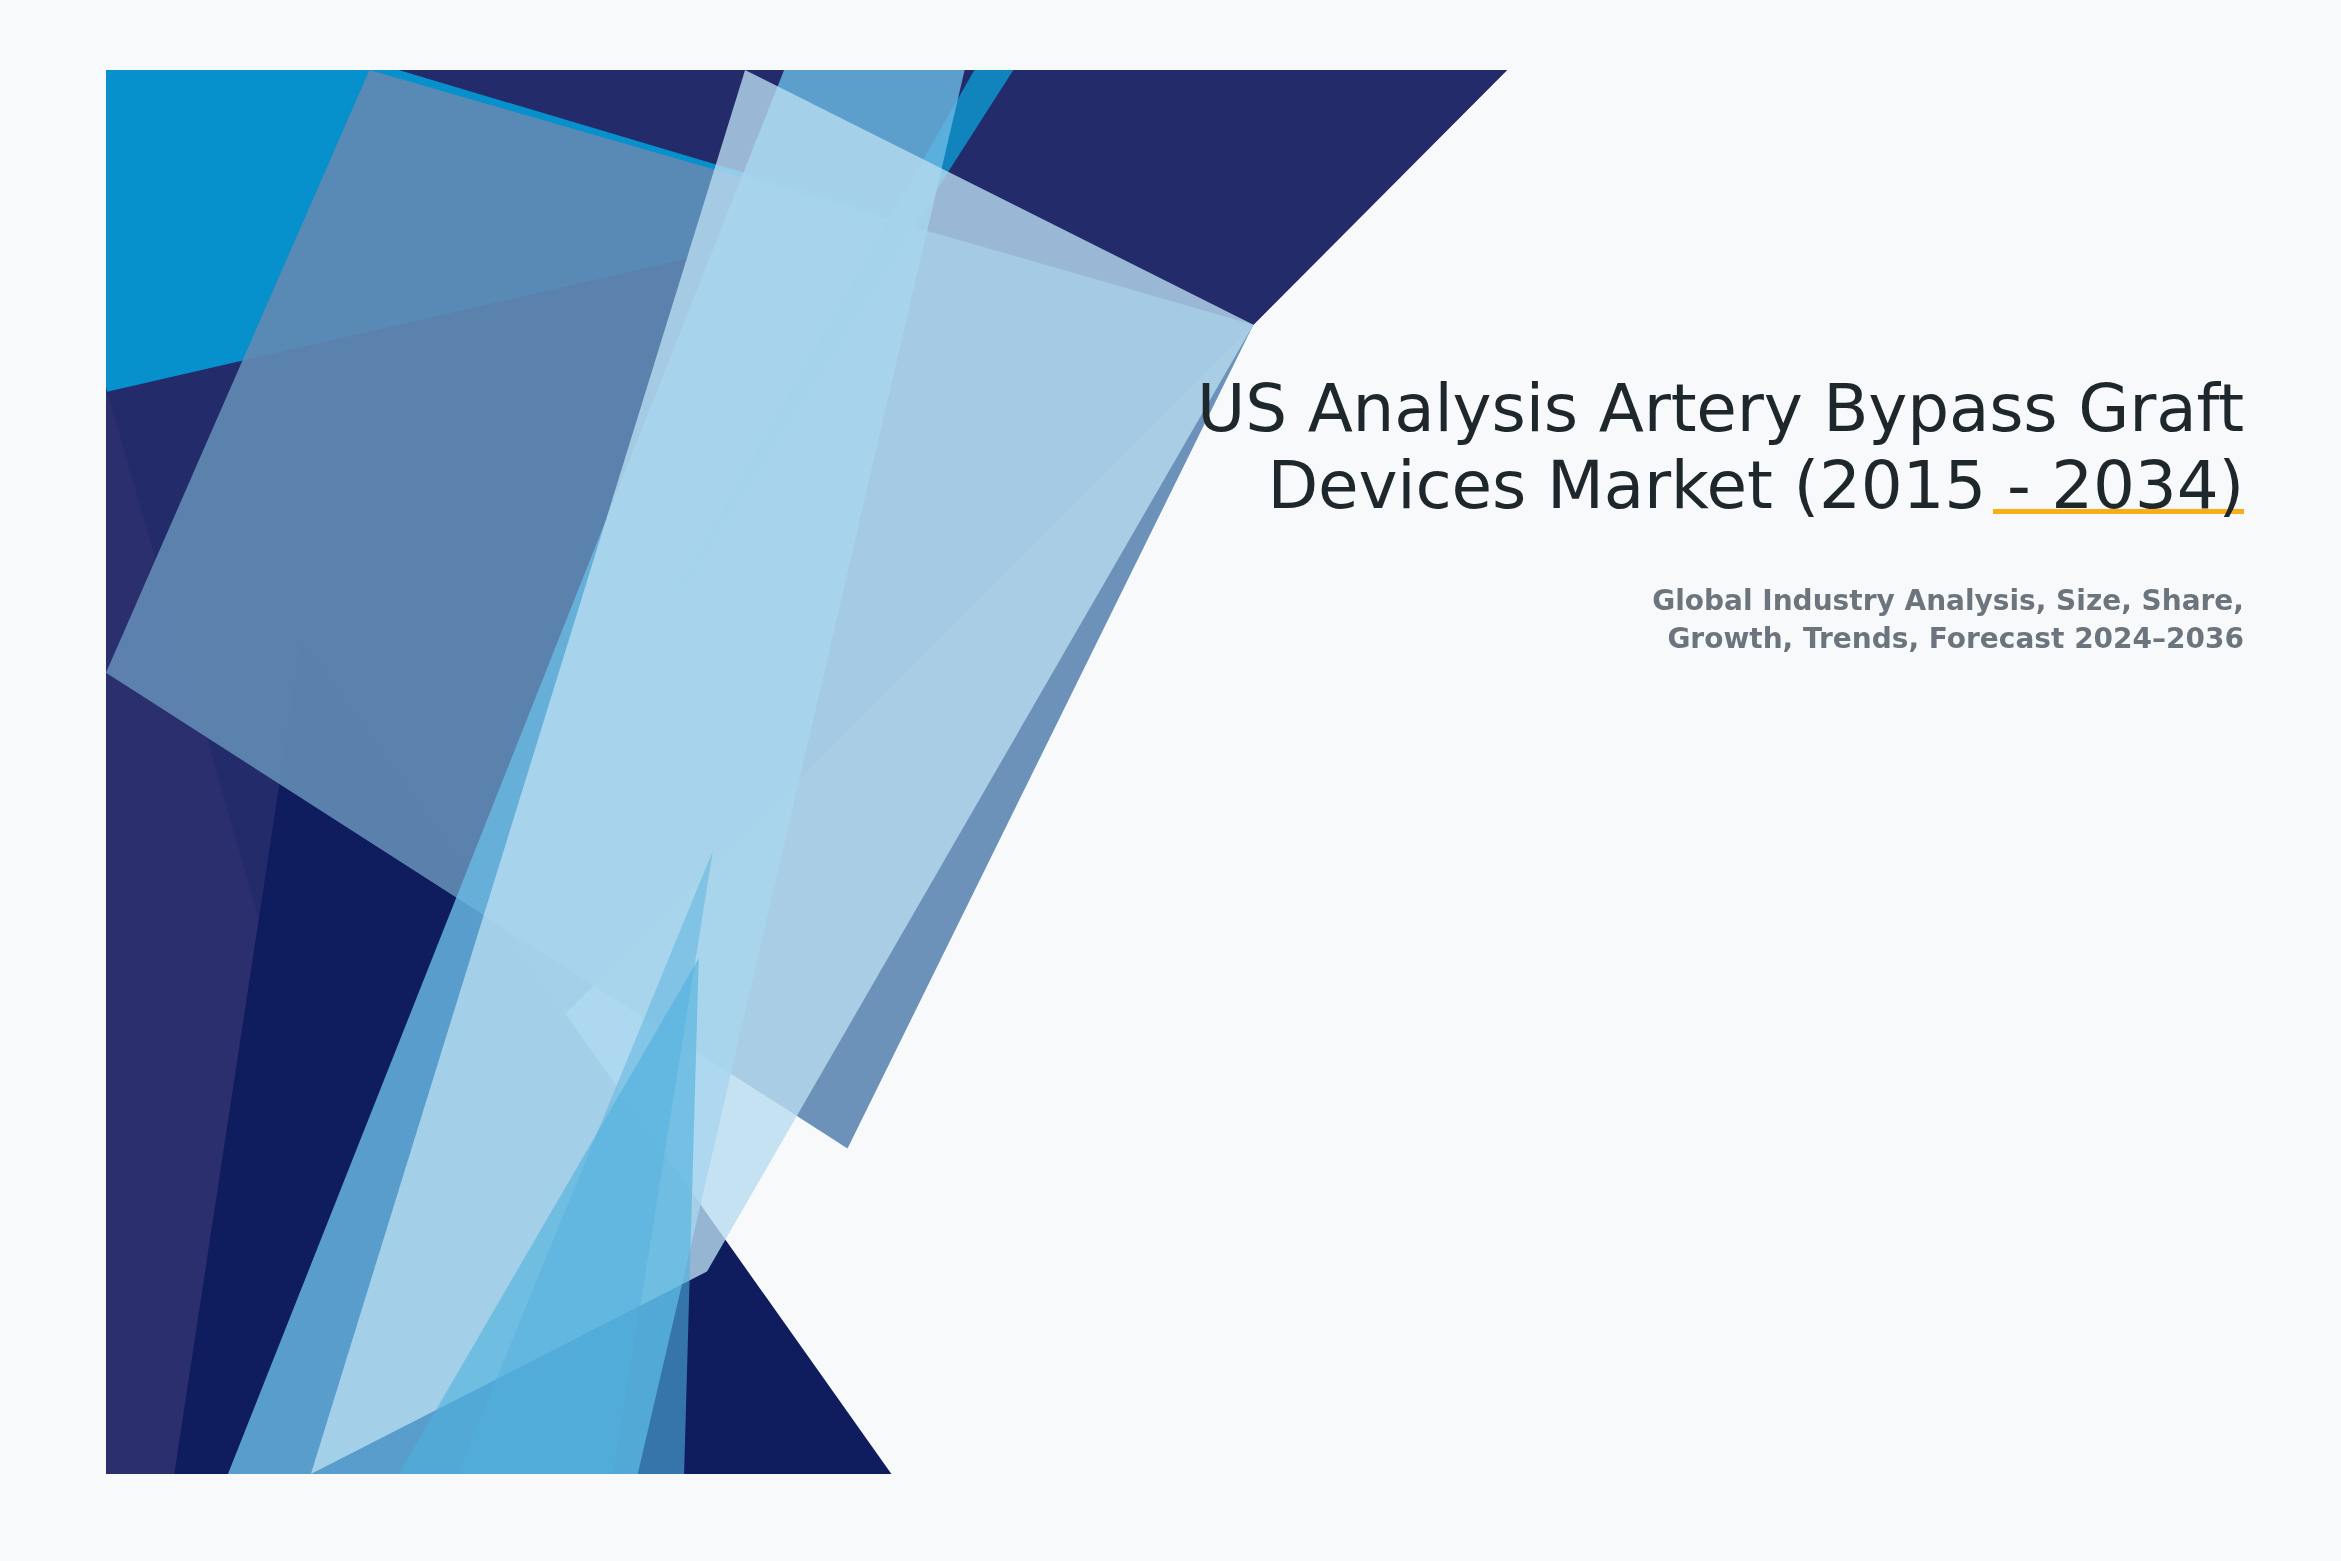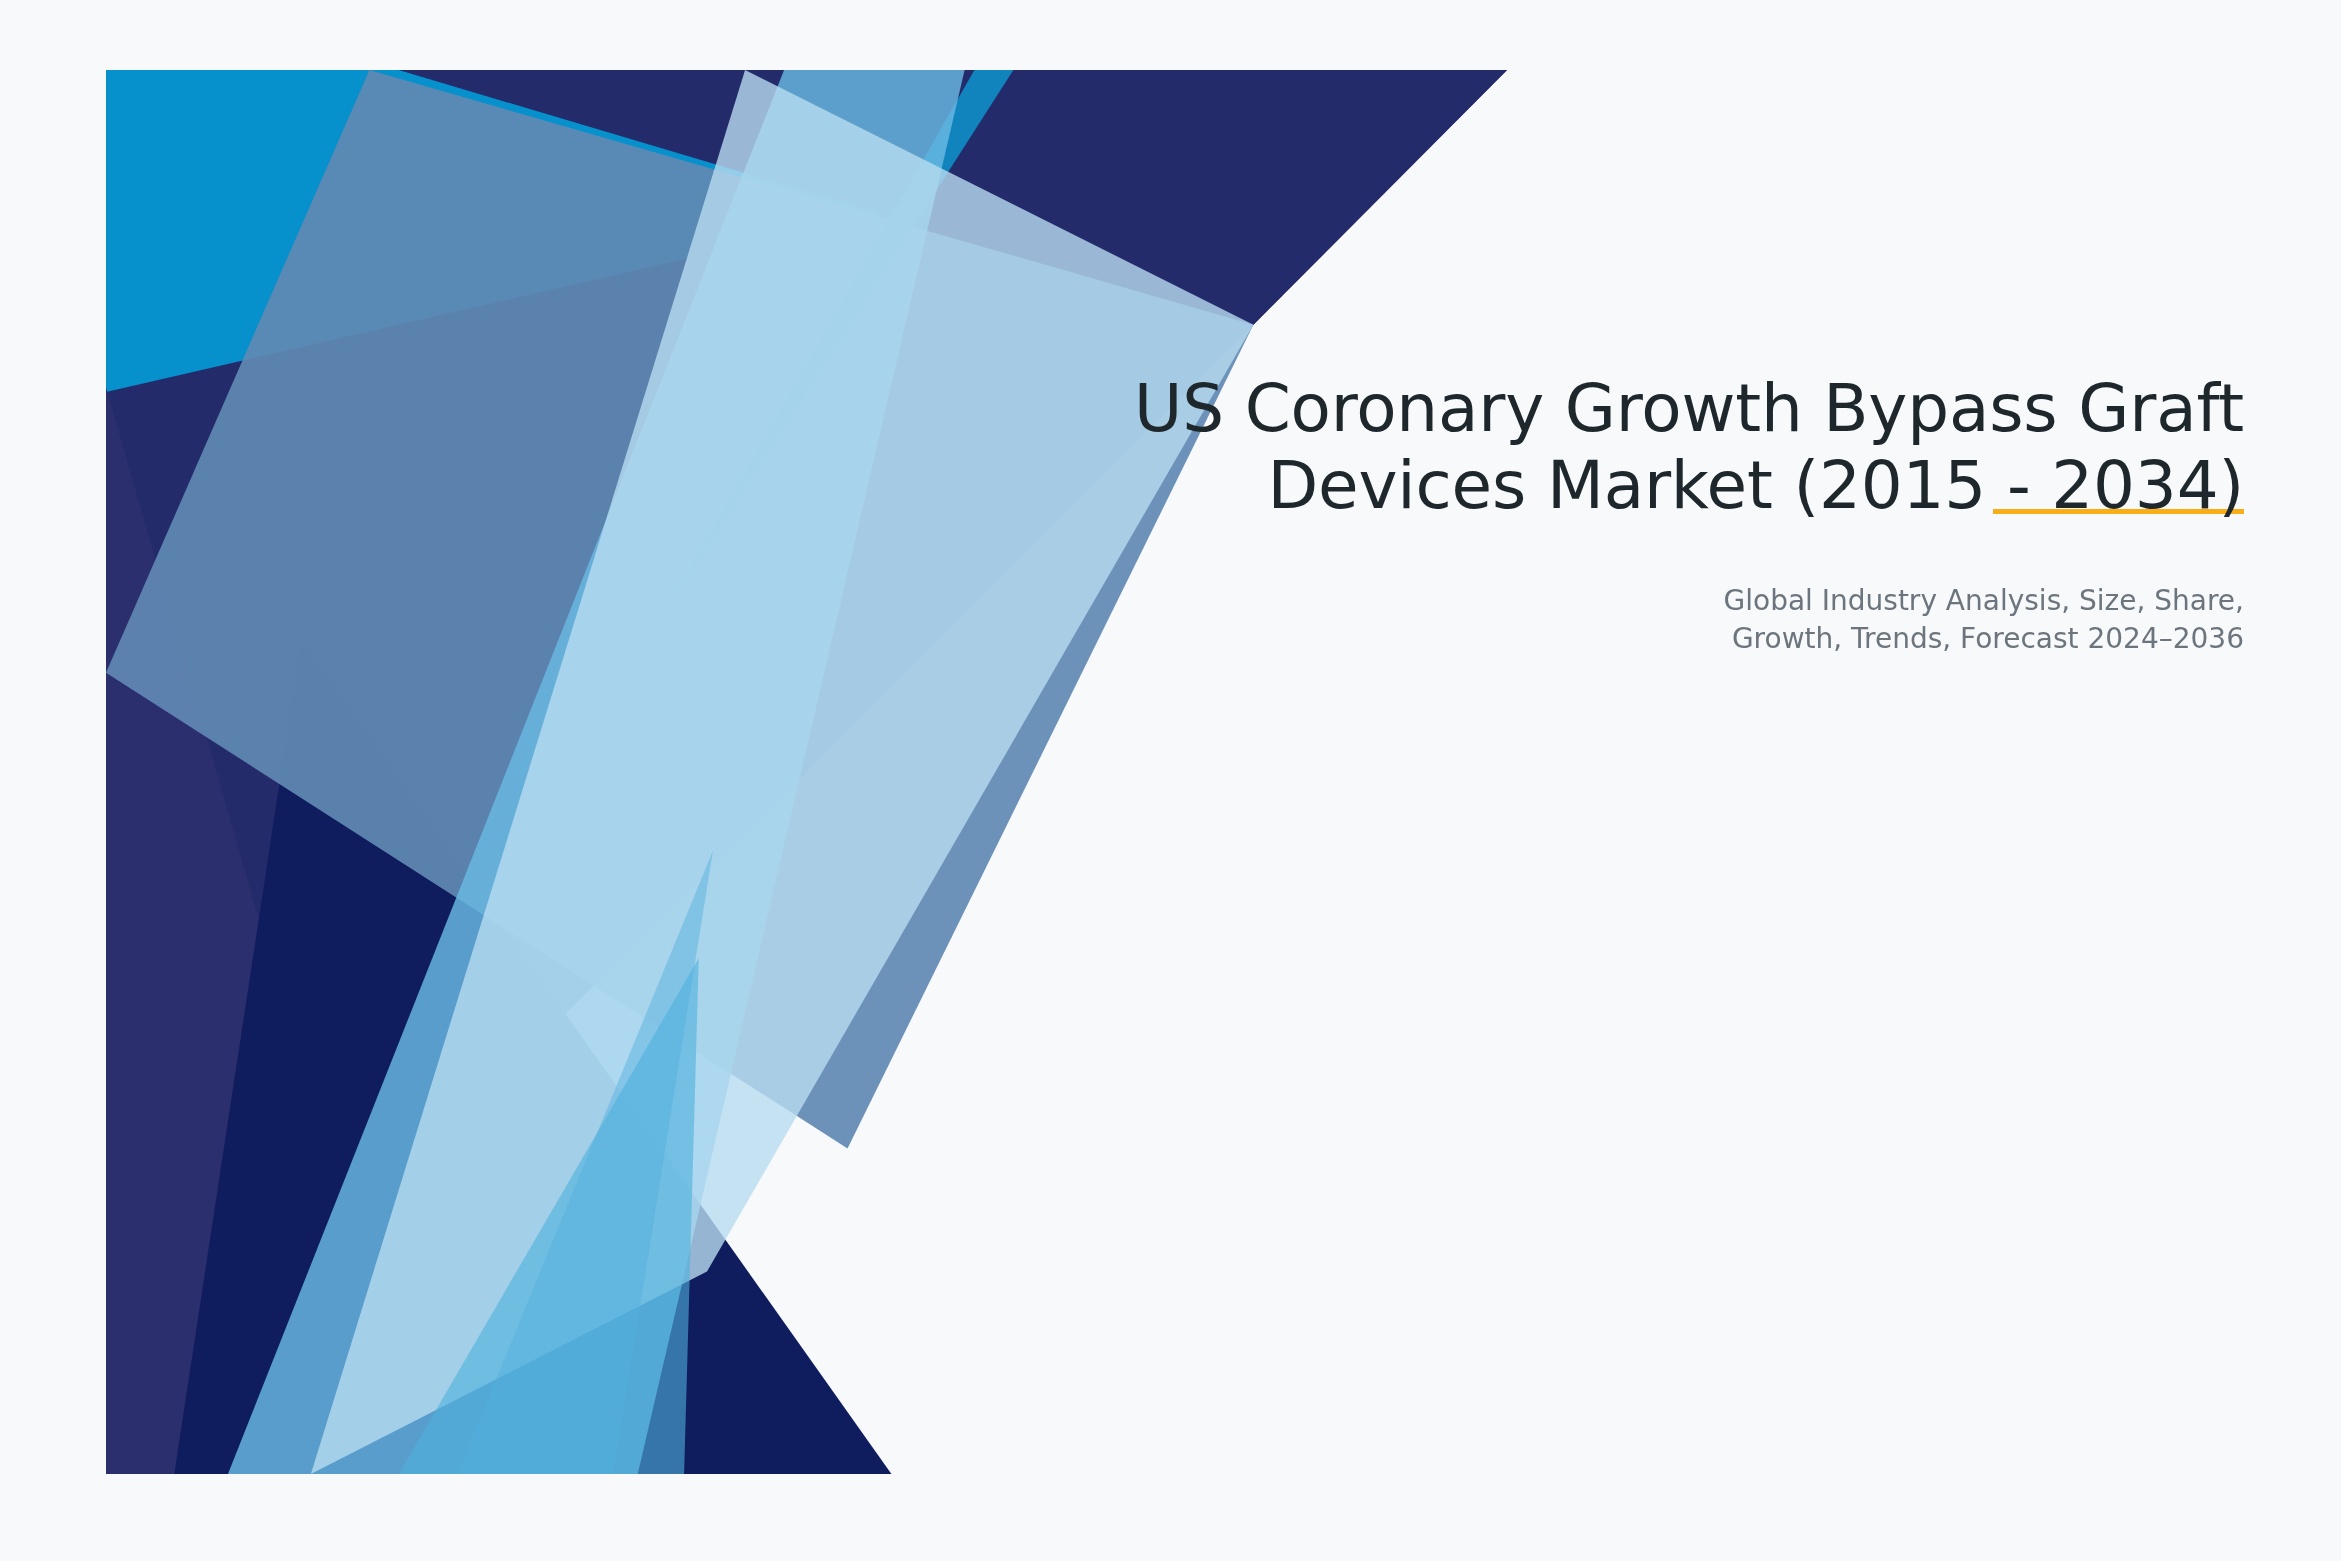--- a/index.html
+++ b/index.html
@@ -68,21 +68,21 @@
     bottom: 9.8px;
     width: 251px;
     height: 5.4px;
     background: #f9ae18;
   }
 
   #cover-subtitle {
     margin: 58px 0 0 0;
     font-size: 28px;
     line-height: 1.34;
-    font-weight: 400;
+    font-weight: 700;
     color: #6c757d;
     font-family: "DejaVu Sans", "Liberation Sans", sans-serif;
   }
 </style>
 </head>
 <body>
 
 <div id="cover-page">
 
   <div id="cover-artwork">
@@ -110,21 +110,21 @@
 
       <polygon points="1244,1600 1040,2877 720,2877" fill="#4fb0dd" fill-opacity="0.45"></polygon>
 
     </svg>
   </div>
 
   <div id="cover-text-block">
 
     <div id="title-wrap">
       <div id="title-accent-bar"></div>
-      <h1 id="cover-title"><span>US Coronary Growth Bypass Graft</span><br><span>Devices Market (2015 - 2034)</span></h1>
+      <h1 id="cover-title"><span>US Analysis Artery Bypass Graft</span><br><span>Devices Market (2015 - 2034)</span></h1>
     </div>
 
     <p id="cover-subtitle"><span>Global Industry Analysis, Size, Share,</span><br><span>Growth, Trends, Forecast 2024–2036</span></p>
 
   </div>
 
 </div>
 
 
 </body></html>

